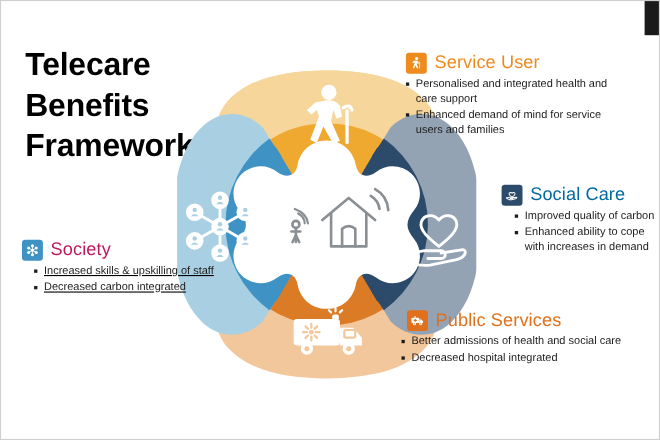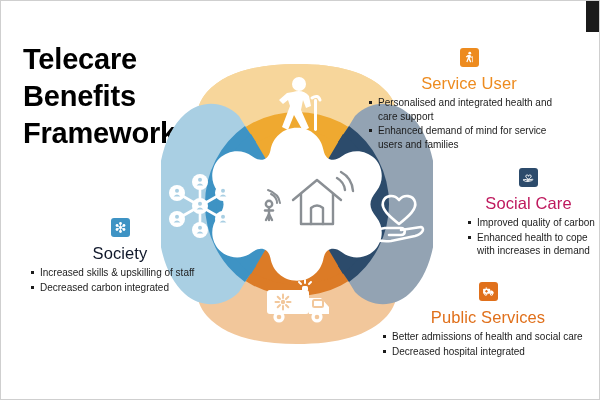--- a/index.html
+++ b/index.html
@@ -56,21 +56,20 @@
   }
   #diagram svg { display:block; width:100%; height:100%; }
 
   
   .block { position: absolute; }
   .block-head {
     display: flex;
     align-items: center;
     gap: 7px;
     margin-bottom: 3px;
-    flex-direction: column;
   }
   .badge {
     width: 19px;
     height: 19px;
     border-radius: 3px;
     flex: 0 0 auto;
     display: flex;
     align-items: center;
     justify-content: center;
   }
@@ -104,26 +103,26 @@
     background: currentColor;
   }
   li.b-orange::before { background: #ED8B1F; }
   li.b-navy::before   { background: #2C4B6B; }
   li.b-dorange::before{ background: #E0701B; }
   li.b-blue::before   { background: #3E93C4; }
 
   
   #block-service-user { left: 368px; top: 47px;  width: 200px; }
   #block-social-care  { left: 455px; top: 167px; width: 145px; }
-  #block-public-serv  { left: 382px; top: 281px; width: 205px; }
+  #block-public-serv  { left: 364px; top: 281px; width: 205px; }
   #block-society      { left: 19px;  top: 217px; width: 200px; }
 
   #block-social-care ul.bullets { margin-left: 12px; }
   #block-social-care .head-label { font-size: 16.5px; }
-  #block-society ul.bullets { margin-left: 11px; }
+  #block-society ul.bullets { margin-left: 11px; text-decoration: underline; }
   #block-public-serv .block-head { margin-left: 5px; }
 </style>
 </head>
 <body>
 
 <div id="page">
 
   <div id="corner-strip"></div>
 
   <div id="title">Telecare
@@ -352,25 +351,25 @@
 
   <div class="block" id="block-social-care">
     <div class="block-head">
       <span class="badge" style="background:#2C4B6B">
         <svg width="13" height="13" viewBox="0 0 24 24" fill="none" stroke="#fff" stroke-width="1.7" stroke-linejoin="round" stroke-linecap="round">
           <path d="M12 8.6 C10.6 6.5 7.4 6.9 7 9.2 C6.6 11.6 9.6 13.5 12 15.3 C14.4 13.5 17.4 11.6 17 9.2 C16.6 6.9 13.4 6.5 12 8.6 Z"></path>
           <path d="M2.5 16.5 L8 15.4 L12.4 15.4 C13.8 15.4 13.8 17.4 12.4 17.4 L9 17.4"></path>
           <path d="M2.5 16.5 C5 19.2 8 19.8 11 19.4 L17.5 17.9 C20 17.3 20.6 15.4 19.4 15.2 L13 16.4"></path>
         </svg>
       </span>
-      <span class="head-label" style="color:#be185d">Social Care</span>
+      <span class="head-label" style="color:#0369a1">Social Care</span>
     </div>
     <ul class="bullets">
       <li class="b-navy">Improved quality of carbon</li>
-      <li class="b-navy">Enhanced health to cope with increases in demand</li>
+      <li class="b-navy">Enhanced ability to cope with increases in demand</li>
     </ul>
   </div>
 
   <div class="block" id="block-public-serv">
     <div class="block-head">
       <span class="badge" style="background:#E0701B">
         <svg width="13" height="13" viewBox="0 0 24 24">
           <rect x="2" y="7" width="13" height="9" rx="1.3" fill="#fff"></rect>
           <path d="M15 10 L18.5 10 L21.5 13 L21.5 16 L15 16 Z" fill="#fff"></path>
           <circle cx="7" cy="17.2" r="2.6" fill="#fff"></circle>
@@ -405,21 +404,21 @@
             <circle cx="12" cy="12" r="2.6"></circle>
               <circle cx="12" cy="4.6" r="2.6"></circle>
             <circle cx="18.4" cy="8.3" r="2.6"></circle>
               <circle cx="18.4" cy="15.7" r="2.6"></circle>
             <circle cx="5.6" cy="8.3" r="2.6"></circle>
               <circle cx="5.6" cy="15.7" r="2.6"></circle>
             <circle cx="12" cy="19.4" r="2.6"></circle>
           </g>
         </svg>
       </span>
-      <span class="head-label" style="color:#0f172a">Society</span>
+      <span class="head-label" style="color:#be185d">Society</span>
     </div>
     <ul class="bullets">
       <li class="b-blue">Increased skills &amp; upskilling of staff</li>
       <li class="b-blue">Decreased carbon integrated</li>
     </ul>
   </div>
 
 </div>
 
 </body></html>

